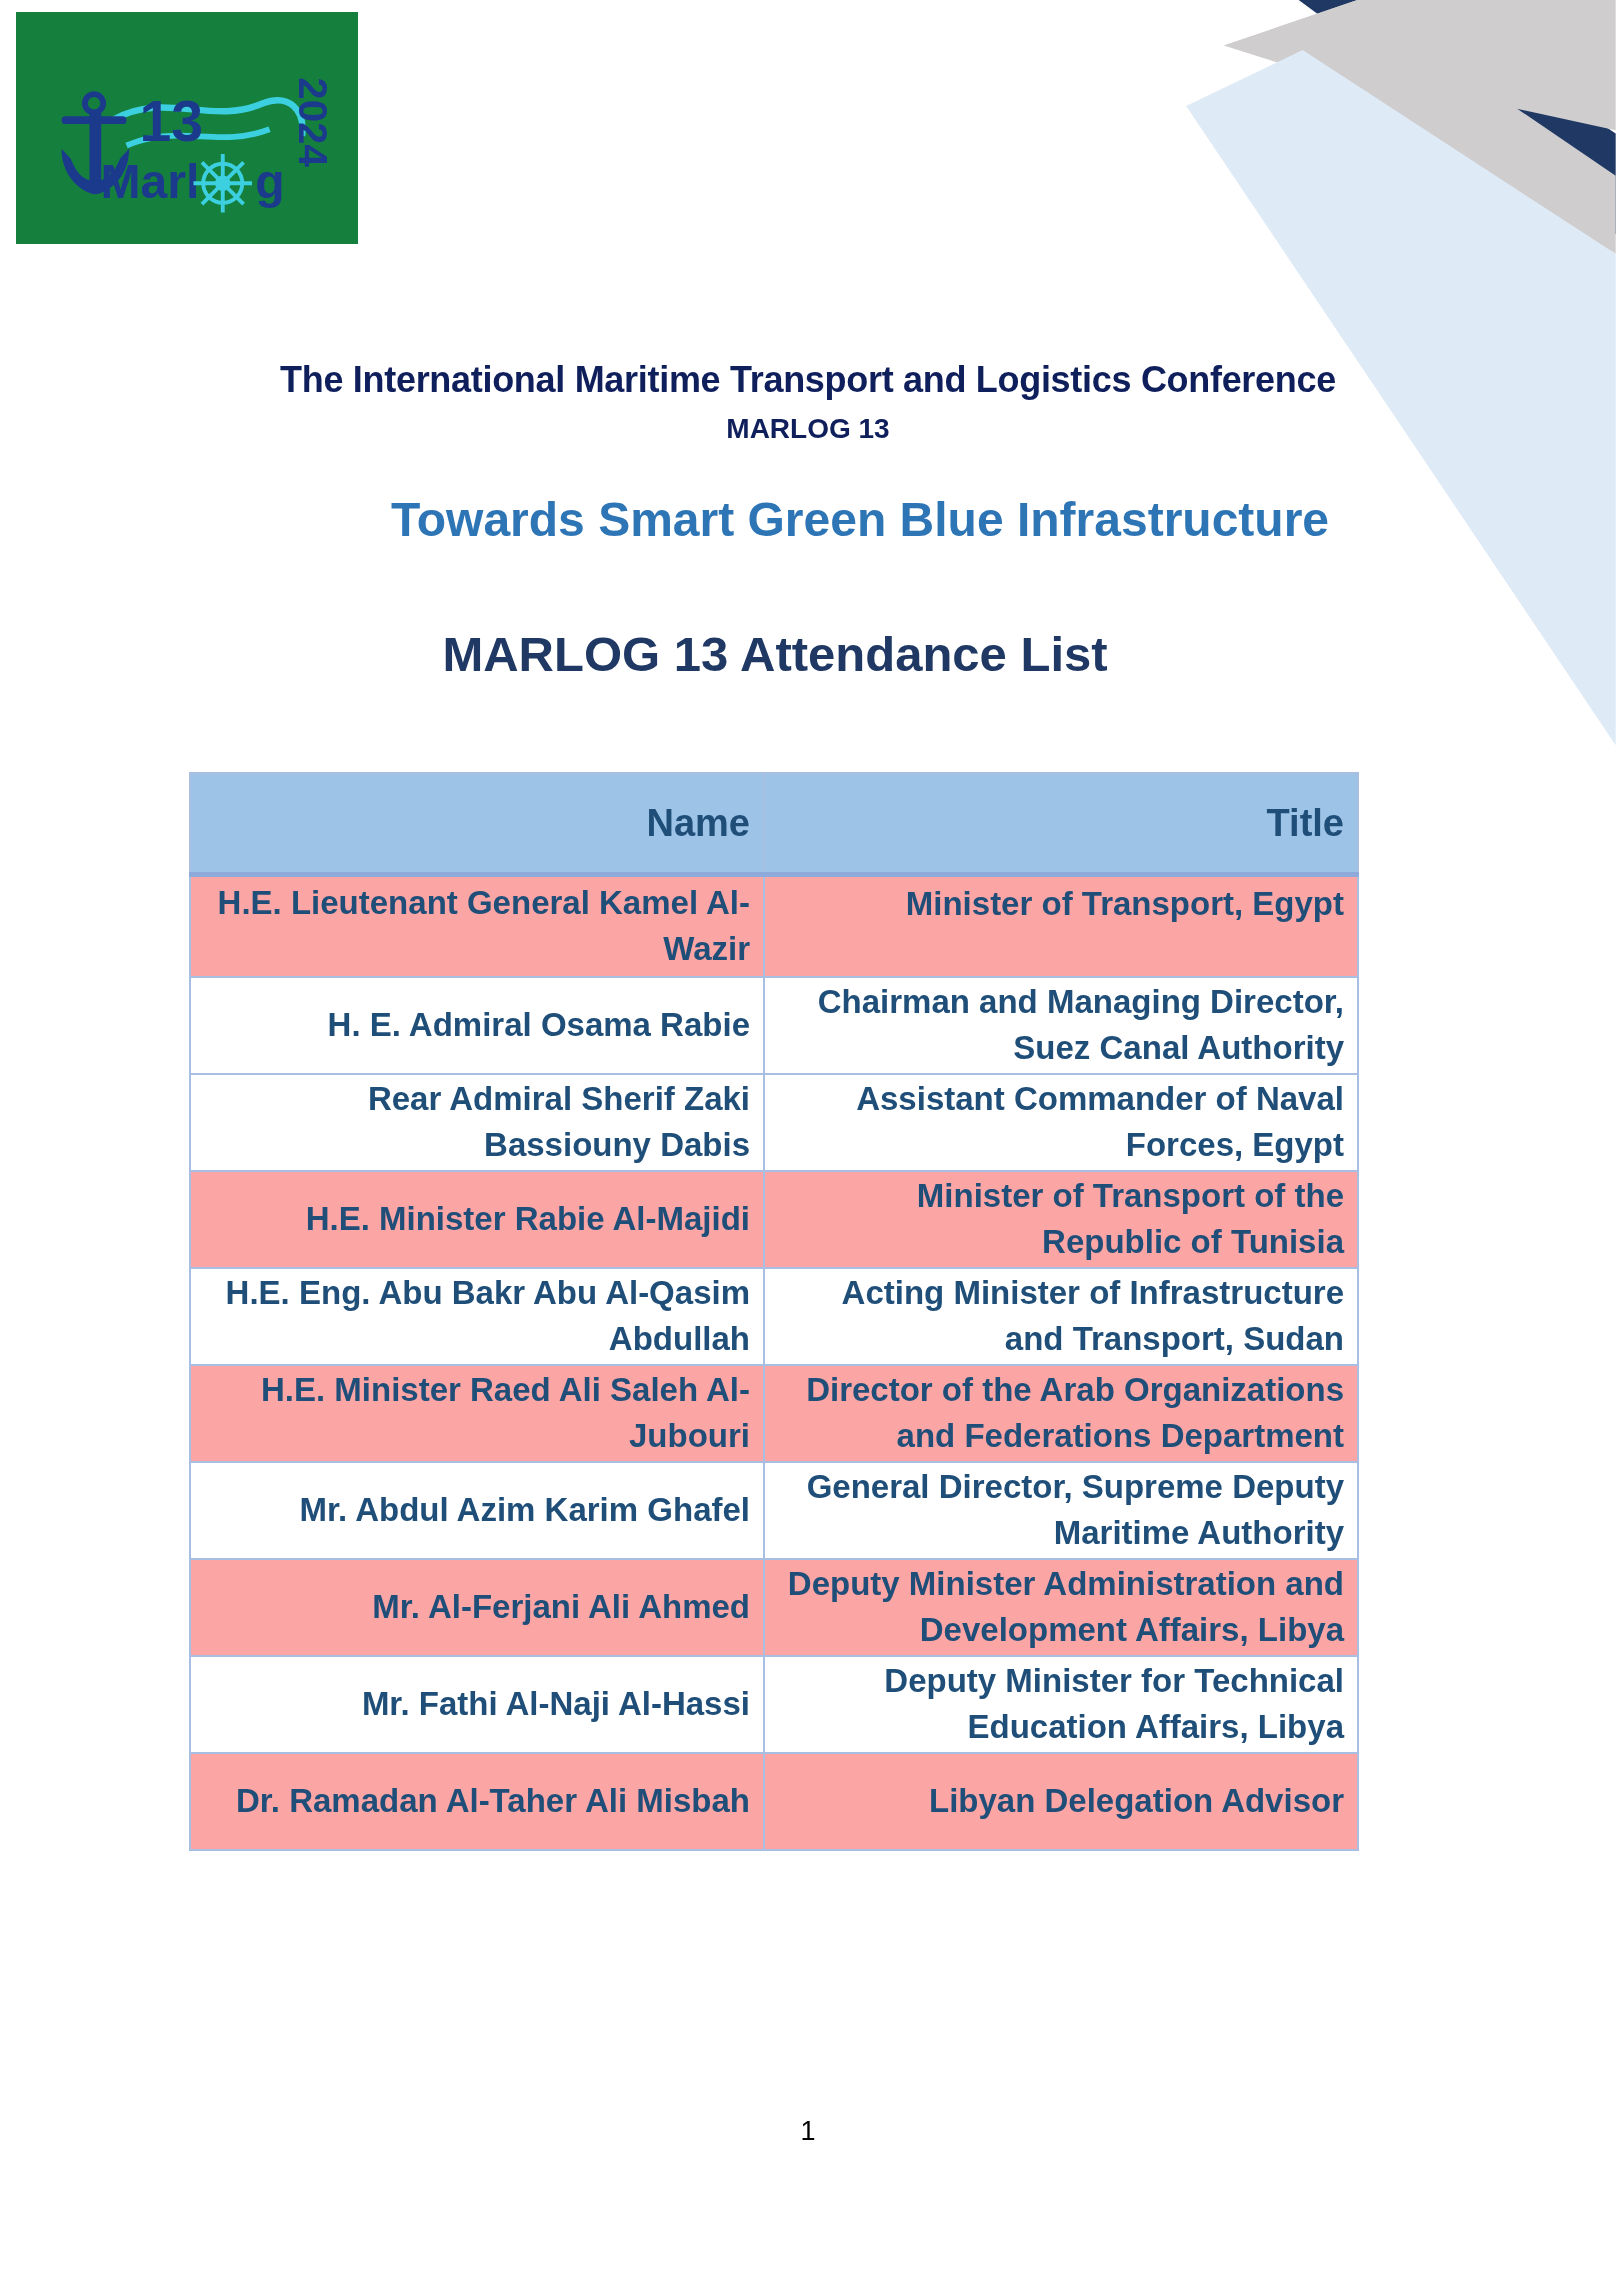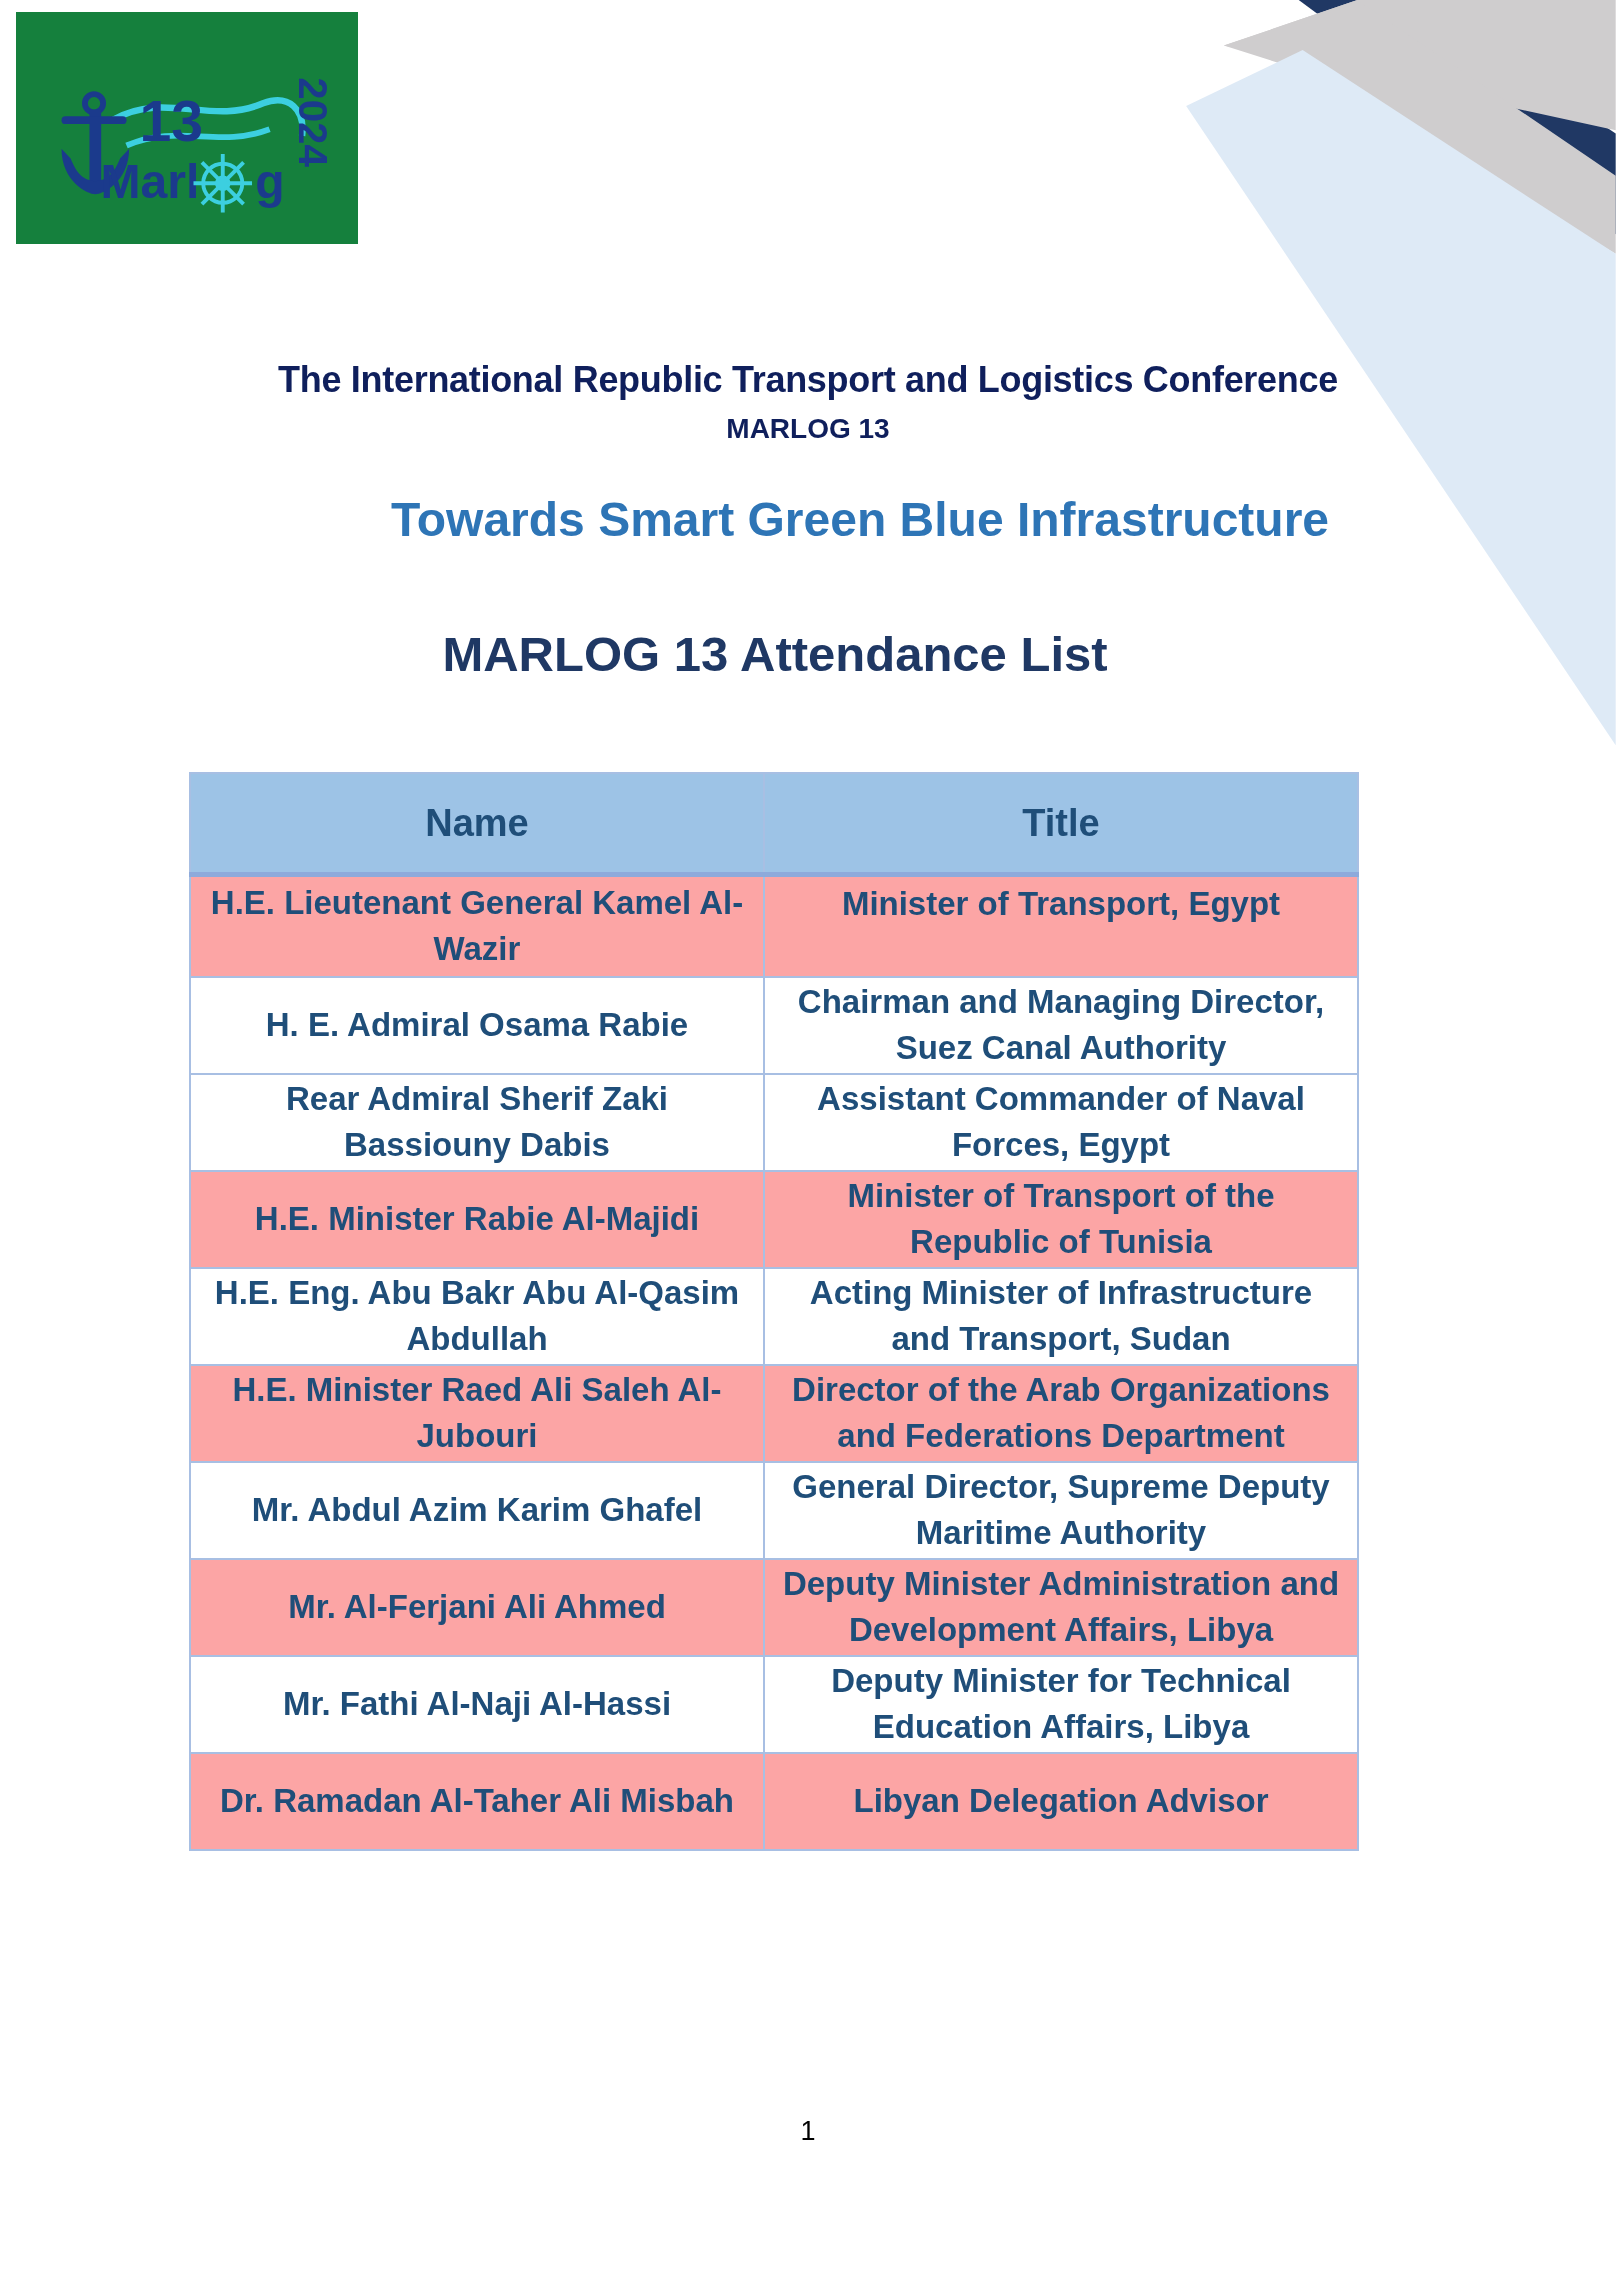--- a/index.html
+++ b/index.html
@@ -5,21 +5,21 @@
   html, body { margin:0; padding:0; background:#ffffff; }
   body { width:1616px; height:2284px; position:relative; overflow:hidden; font-family:"Liberation Sans", sans-serif; }
   .deco { position:absolute; left:0; top:0; width:1616px; height:781px; pointer-events:none; }
   .logo { position:absolute; left:15.6px; top:11.7px; width:342px; height:232px; background:#15803d; }
   .hdr { position:absolute; left:0; width:1616px; text-align:center; font-weight:bold; }
   .conf { top:359px; font-size:36px; color:#0f1f5c; letter-spacing:-0.3px; }
   .conf2 { top:413px; font-size:28px; color:#0f1f5c; }
   .tag { top:492px; font-size:48px; color:#2e75b6; left:52px; }
   .ttl { top:626px; font-size:49px; color:#1f3864; left:-33px; }
   table.att { position:absolute; left:189px; top:772px; width:1169px; border-collapse:collapse; table-layout:fixed; }
-  table.att th, table.att td { border:2px solid #a8bfe3; text-align:center; font-weight:bold; color:#1f4e79; font-size:33px; line-height:46px; padding:0 13px; }
+  table.att th, table.att td { border:2px solid #a8bfe3; text-align:right; font-weight:bold; color:#1f4e79; font-size:33px; line-height:46px; padding:0 13px; }
   table.att th { background:#9dc3e6; height:98px; font-size:38px; border-bottom:5.2px solid #8eaadb; }
   table.att td { height:95px; vertical-align:middle; }
   table.att tr.odd td { background:#fca5a5; }
   table.att tr.even td { background:#ffffff; }
   table.att td.top { vertical-align:top; padding-top:3.9px; }
   .pgnum { position:absolute; top:2116px; left:0; width:1616px; text-align:center; font-size:27px; color:#000; }
 </style>
 </head>
 <body>
 
@@ -48,21 +48,21 @@
       <line x1="318" y1="218" x2="318" y2="308"></line>
         <line x1="273" y1="263" x2="363" y2="263"></line>
       <line x1="286" y1="231" x2="350" y2="295"></line>
         <line x1="350" y1="231" x2="286" y2="295"></line>
     </g>
     <text x="368" y="285" font-family="Liberation Sans, sans-serif" font-weight="bold" font-size="74" fill="#1b3a8c">g</text>
     <text x="0" y="0" transform="translate(436,100) rotate(90)" font-family="Liberation Sans, sans-serif" font-weight="bold" font-size="62" fill="#1b3a8c">2024</text>
   </svg>
 </div>
 
-<div class="hdr conf">The International Republic Transport and Logistics Conference</div>
+<div class="hdr conf">The International Maritime Transport and Logistics Conference</div>
 <div class="hdr conf2">MARLOG 13</div>
 <div class="hdr tag">Towards Smart Green Blue Infrastructure</div>
 <div class="hdr ttl">MARLOG 13 Attendance List</div>
 
 <table class="att">
   <colgroup>
       <col style="width:574px">
       <col style="width:594px">
     </colgroup>
   <thead>

